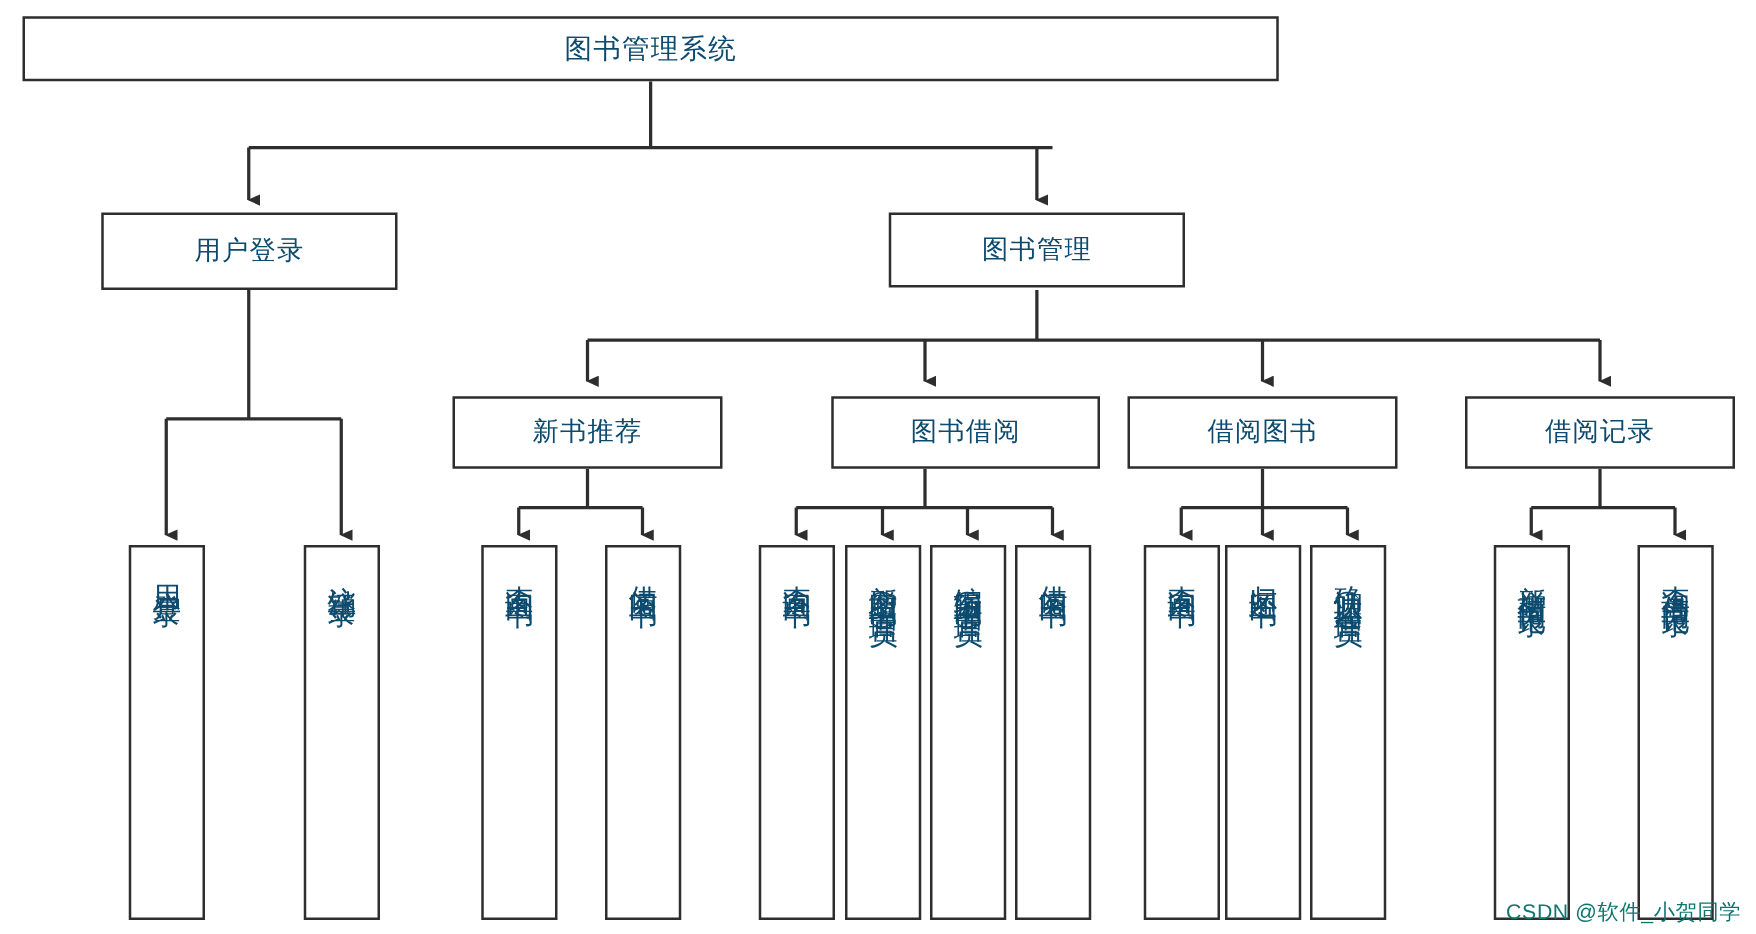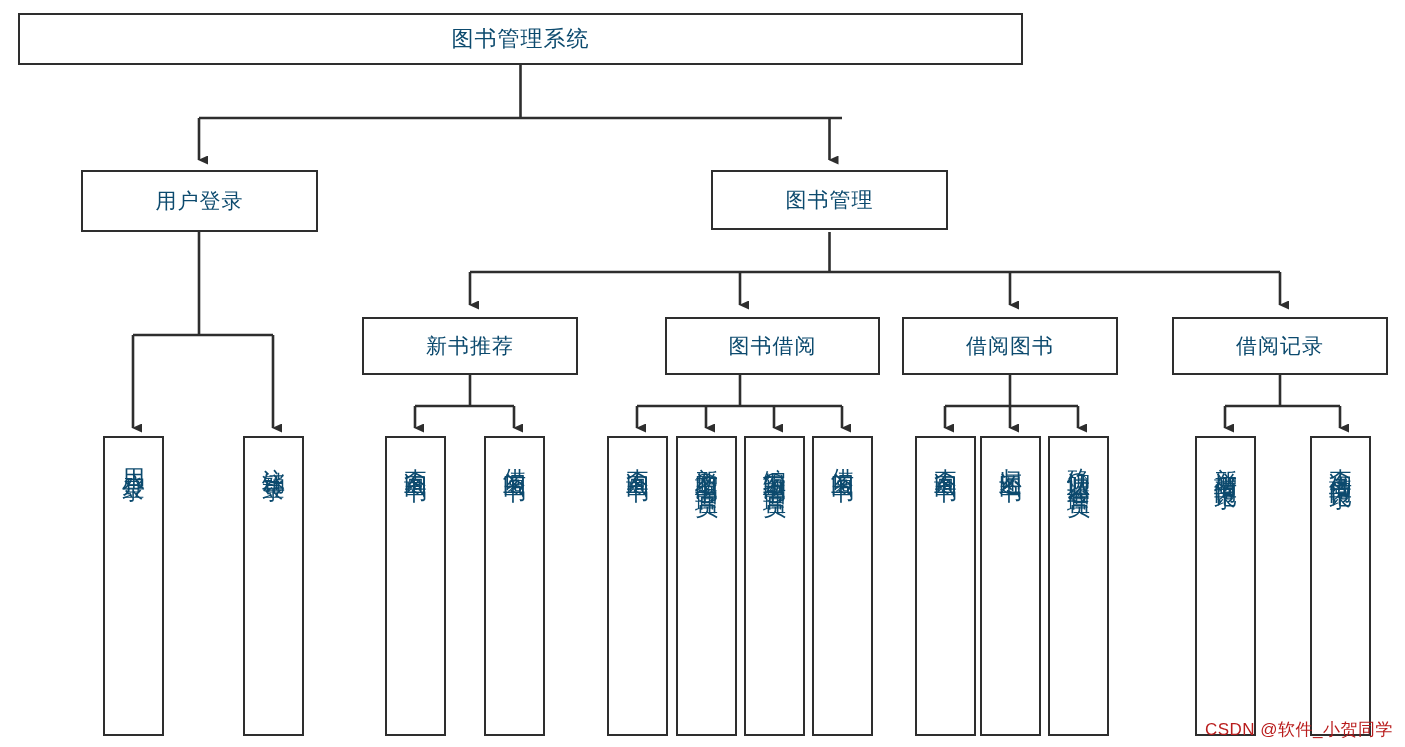--- a/index.html
+++ b/index.html
@@ -64,21 +64,21 @@
     font-size: 23px;
     letter-spacing: 4px;
     line-height: 1;
     white-space: nowrap;
   }
   .watermark {
     position: absolute;
     right: 12px;
     bottom: 6px;
     font-size: 17px;
-    color: #b91c1c;
+    color: #0f766e;
     letter-spacing: 0.5px;
     z-index: 3;
     user-select: none;
     white-space: nowrap;
   }
 </style>
 </head>
 <body>
 
 <div id="diagram-canvas">

